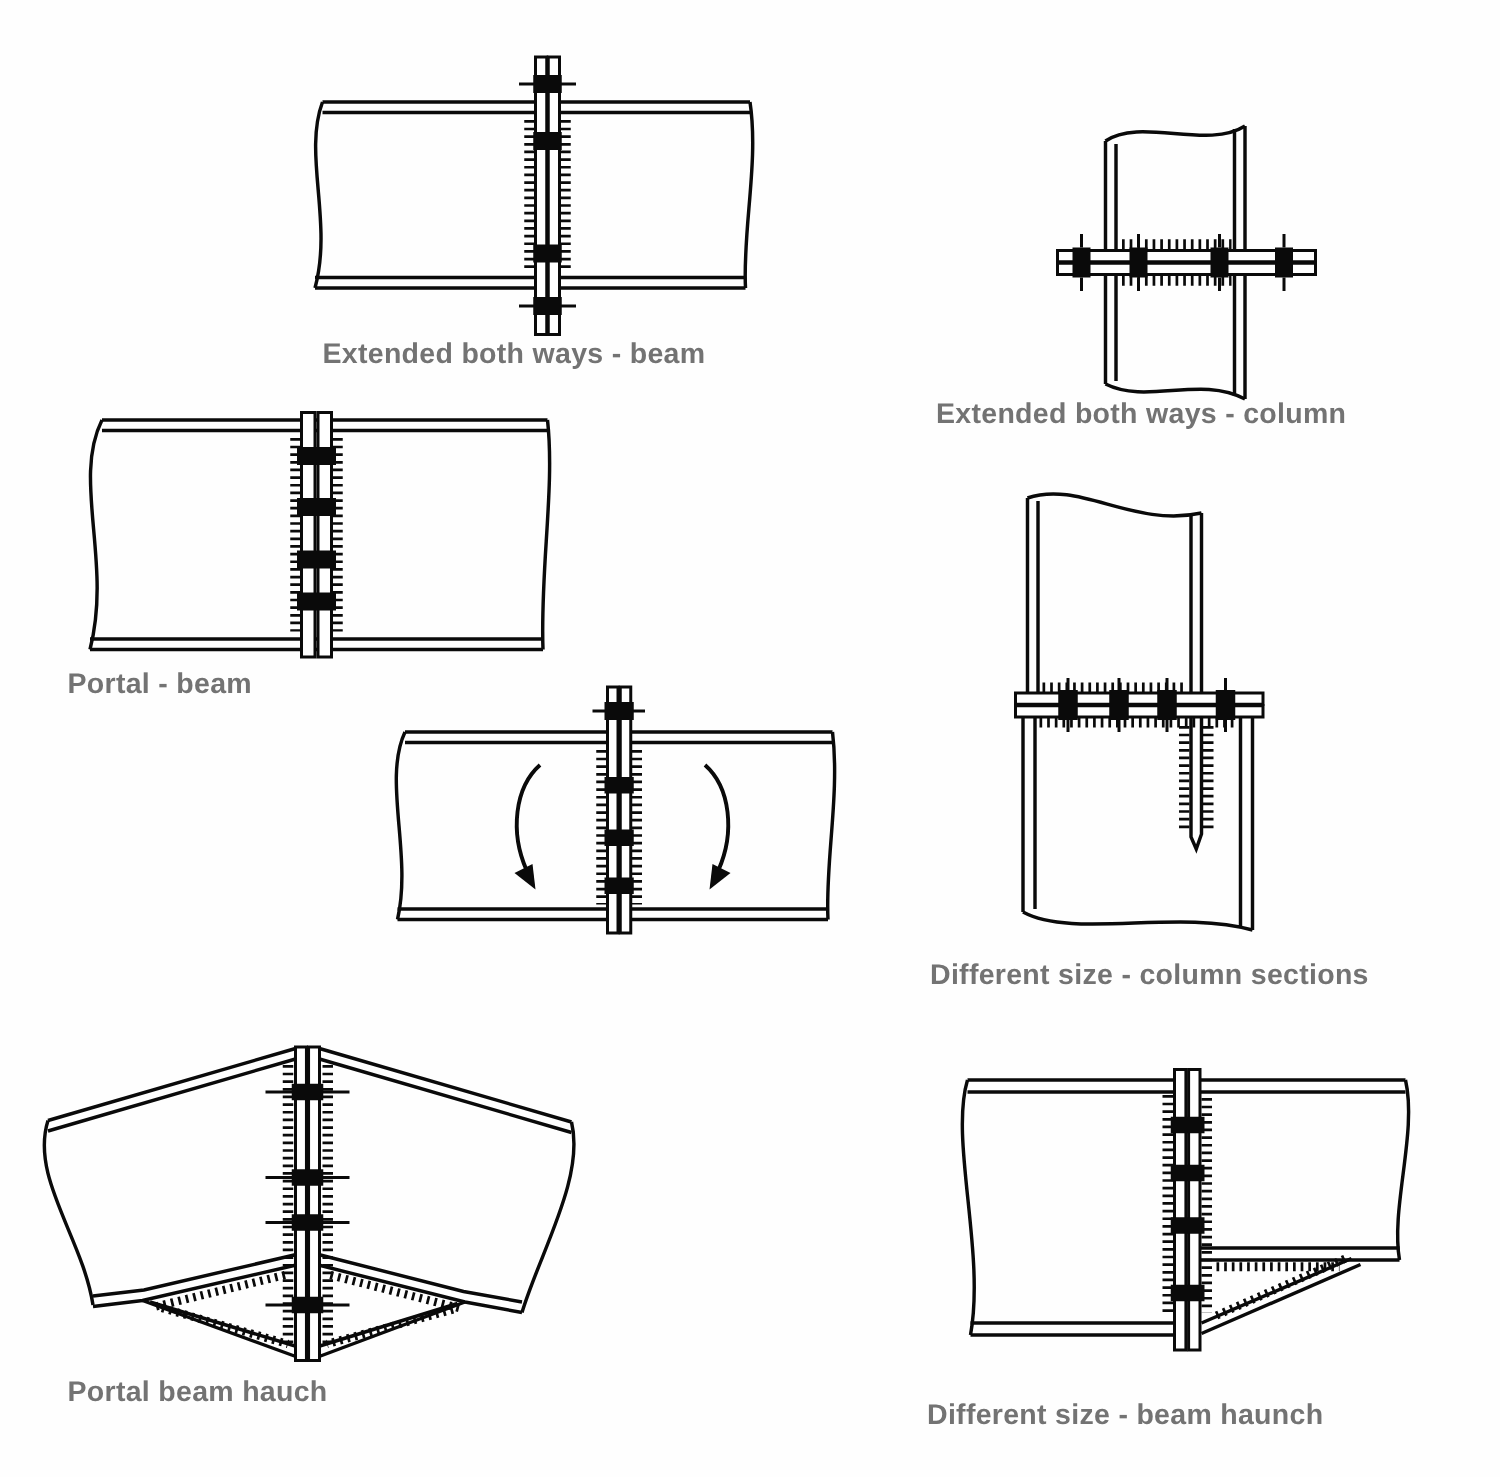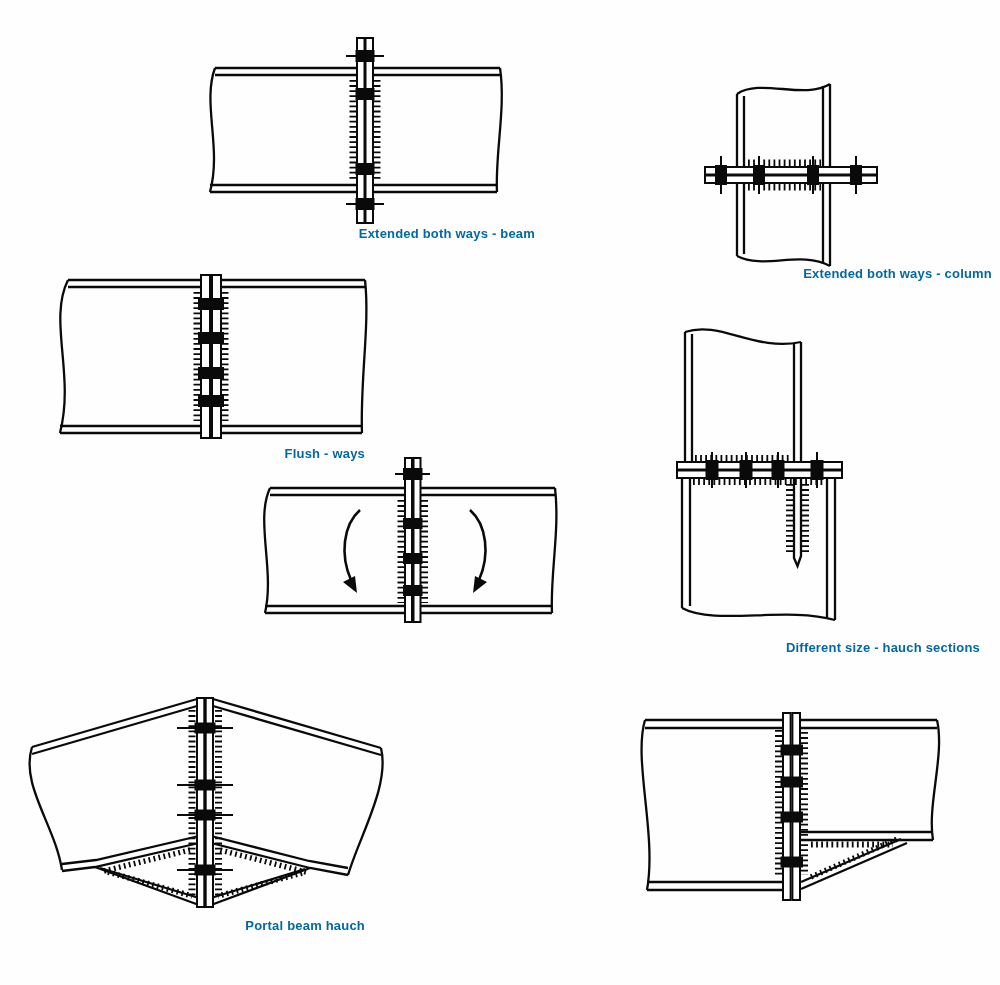--- a/index.html
+++ b/index.html
@@ -1,20 +1,20 @@
 <!DOCTYPE html>
 <html><head>
 <meta charset="utf-8">
 <style>
   html,body{margin:0;padding:0;background:#fff;}
   .canvas{position:relative;width:1000px;height:985px;background:#fefefe;overflow:hidden;
           font-family:"Liberation Sans", sans-serif;}
   .fig{position:absolute;}
-  .caption{position:absolute;text-align:right;font-weight:700;font-size:13px;
-           color:#0369a1;letter-spacing:.2px;}
+  .caption{position:absolute;text-align:left;font-weight:700;font-size:19px;
+           color:#737373;letter-spacing:.2px;}
   svg{display:block;}
 </style>
 </head>
 <body>
 
 <div class="canvas">
 
   <div class="fig" style="left:190px;top:28px;width:320px;height:200px">
     <svg width="320" height="200" viewBox="0 0 320 200">
       <g stroke="#0a0a0a" stroke-width="2.3" fill="none">
@@ -76,21 +76,21 @@
           <line x1="196" y1="115" x2="196" y2="124"></line>
       </g>
       <g fill="#0a0a0a" stroke="none">
         <rect x="55" y="95" width="12" height="20"></rect>
         <rect x="93" y="95" width="12" height="20"></rect>
         <rect x="147" y="95" width="12" height="20"></rect>
         <rect x="190" y="95" width="12" height="20"></rect>
       </g>
     </svg>
   </div>
-  <div class="caption" style="left:672px;top:266px;width:320px">Extended both ways - column</div>
+  <div class="caption" style="left:624px;top:266px;width:320px">Extended both ways - column</div>
 
   <div class="fig" style="left:40px;top:265px;width:330px;height:185px">
     <svg width="330" height="185" viewBox="0 0 330 185">
       <g stroke="#0a0a0a" stroke-width="2.3" fill="none">
         <path d="M28,15 H325"></path>
           <path d="M28,22 H325"></path>
         <path d="M20,161 H322"></path>
           <path d="M20,168 H322"></path>
         <path d="M28,15 C8,55 35,110 20,168"></path>
         <path d="M325,15 C330,60 320,115 322,168"></path>
@@ -104,21 +104,21 @@
         <rect x="172" y="10" width="9" height="163"></rect>
       </g>
       <g fill="#0a0a0a" stroke="none">
         <rect x="158" y="33" width="26" height="12"></rect>
         <rect x="158" y="67" width="26" height="12"></rect>
         <rect x="158" y="102" width="26" height="12"></rect>
         <rect x="158" y="130" width="26" height="12"></rect>
       </g>
     </svg>
   </div>
-  <div class="caption" style="left:45px;top:446px;width:320px">Flush - ways</div>
+  <div class="caption" style="left:45px;top:446px;width:320px">Portal - beam</div>
 
   <div class="fig" style="left:255px;top:450px;width:320px;height:185px">
     <svg width="320" height="185" viewBox="0 0 320 185">
       <g stroke="#0a0a0a" stroke-width="2.3" fill="none">
         <path d="M15,38 H300"></path>
           <path d="M15,45 H300"></path>
         <path d="M10,156 H297"></path>
           <path d="M10,163 H297"></path>
         <path d="M15,38 C0,70 20,120 10,163"></path>
         <path d="M300,38 C305,80 295,125 297,163"></path>
@@ -189,21 +189,21 @@
           <line x1="162" y1="162" x2="162" y2="170"></line>
       </g>
       <g fill="#0a0a0a" stroke="none">
         <rect x="50.5" y="142" width="13" height="20"></rect>
         <rect x="84.5" y="142" width="13" height="20"></rect>
         <rect x="116.5" y="142" width="13" height="20"></rect>
         <rect x="155.5" y="142" width="13" height="20"></rect>
       </g>
     </svg>
   </div>
-  <div class="caption" style="left:620px;top:640px;width:360px">Different size - hauch sections</div>
+  <div class="caption" style="left:620px;top:640px;width:360px">Different size - column sections</div>
 
   <div class="fig" style="left:20px;top:685px;width:370px;height:235px">
     <svg width="370" height="235" viewBox="0 0 370 235">
       <g stroke="#0a0a0a" stroke-width="2.3" fill="none">
         <path d="M12,62 L177,14"></path>
           <path d="M12,69 L177,21"></path>
         <path d="M193,14 L361,63"></path>
           <path d="M193,21 L361,70"></path>
         <path d="M12,62 C0,100 35,140 42,185"></path>
         <path d="M361,63 C370,100 340,150 328,190"></path>
@@ -271,14 +271,15 @@
         <rect x="177.4" y="8" width="7.6" height="187"></rect>
       </g>
       <g fill="#0a0a0a" stroke="none">
         <rect x="165.5" y="39.5" width="22.5" height="11"></rect>
         <rect x="165.5" y="71.5" width="22.5" height="11"></rect>
         <rect x="165.5" y="106.5" width="22.5" height="11"></rect>
         <rect x="165.5" y="151.5" width="22.5" height="11"></rect>
       </g>
     </svg>
   </div>
+  <div class="caption" style="left:618px;top:933px;width:360px">Different size - beam haunch</div>
 
 </div>
 
 </body></html>

